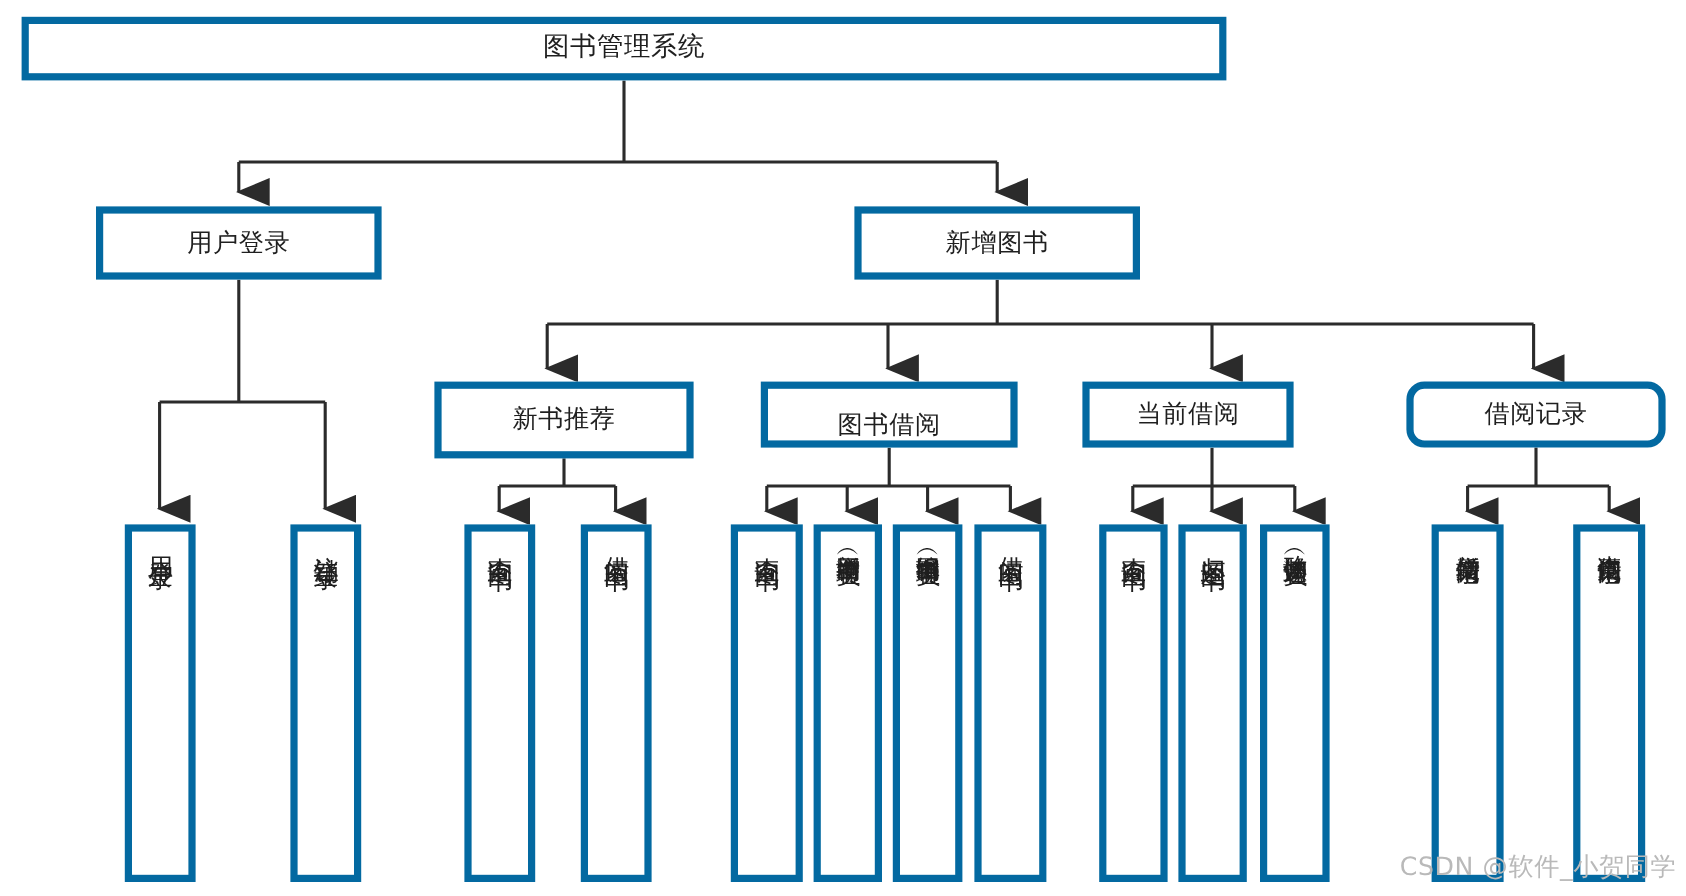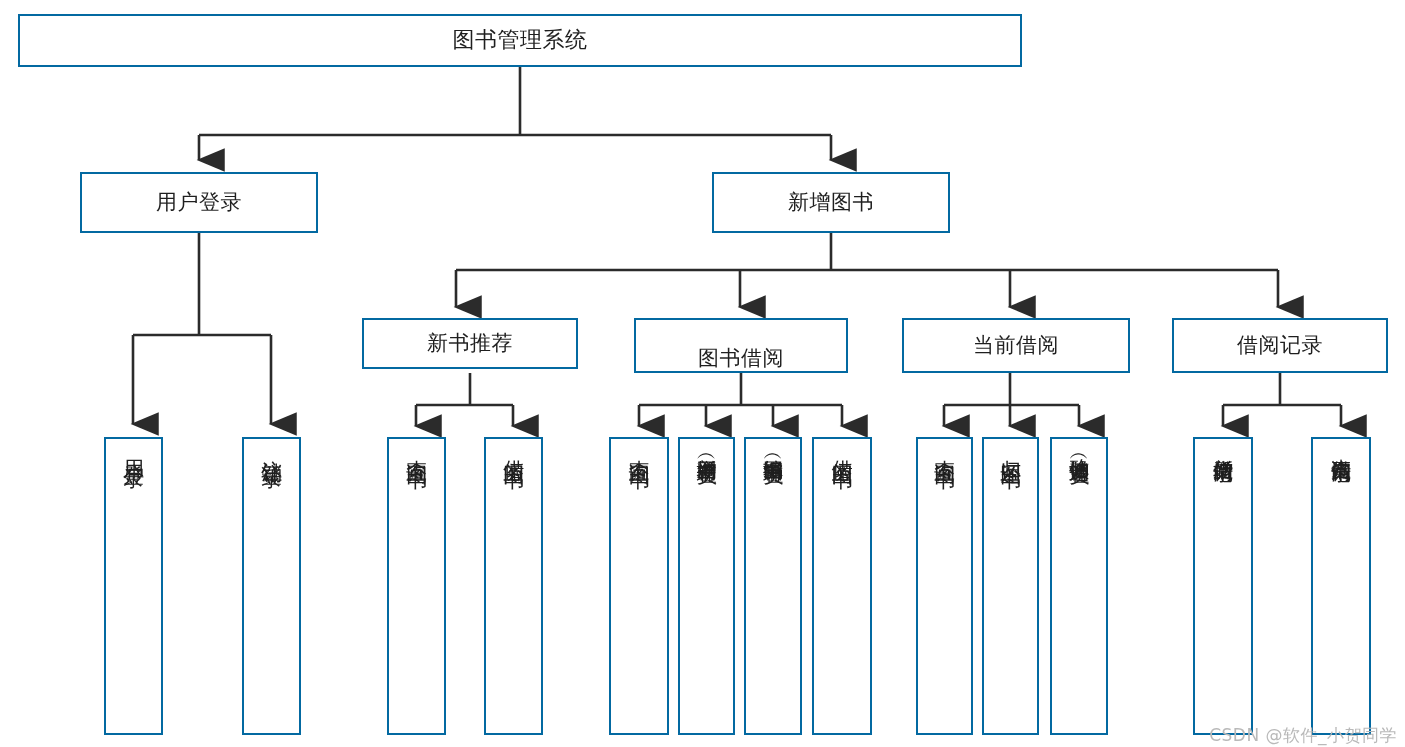--- a/index.html
+++ b/index.html
@@ -23,21 +23,21 @@
   #edges {
     position: absolute;
     left: 0; top: 0;
     width: 1405px; height: 747px;
     pointer-events: none;
   }
   
   .node {
     position: absolute;
     background: #ffffff;
-    border: 2px solid #0369a1;
+    border: 6px solid #0369a1;
     display: flex;
     align-items: center;
     justify-content: center;
     color: #1f1f1f;
     z-index: 2;
   }
   .node.h {
     font-size: 21px;
     line-height: 1.2;
     letter-spacing: 0.5px;
@@ -56,22 +56,22 @@
     line-height: 1.08;
     letter-spacing: 3px;
     white-space: nowrap;
     color: #1f1f1f;
   }
   .vtext.tight { letter-spacing: 1px; font-size: 20px; }
   
   #watermark {
     position: absolute;
     right: 8px;
-    bottom: 0;
-    font-size: 17px;
+    bottom: 11px;
+    font-size: 21px;
     color: #b9b9b9;
     letter-spacing: 0.5px;
     white-space: nowrap;
     z-index: 5;
     font-family: "DejaVu Sans", "Liberation Sans", sans-serif;
   }
 </style>
 </head>
 <body>
 
@@ -132,33 +132,33 @@
   </div>
 
   <div class="node h" style="left:80px; top:172px; width:238px; height:61px;">
     <span>用户登录</span>
   </div>
 
   <div class="node h" style="left:712px; top:172px; width:238px; height:61px;">
     <span>新增图书</span>
   </div>
 
-  <div class="node h" style="left:362px; top:318px; width:216px; height:51px;">
+  <div class="node h" style="left:362px; top:318px; width:216px; height:64px;">
     <span>新书推荐</span>
   </div>
 
   <div class="node h" style="left:634px; top:318px; width:214px; height:55px;align-items:flex-end;">
     <span>图书借阅</span>
   </div>
 
-  <div class="node h" style="left:902px; top:318px; width:228px; height:55px;">
+  <div class="node h" style="left:902px; top:318px; width:176px; height:55px;">
     <span>当前借阅</span>
   </div>
 
-  <div class="node h" style="left:1172px; top:318px; width:216px; height:55px;">
+  <div class="node h" style="left:1172px; top:318px; width:216px; height:55px;border-radius:15px;">
     <span>借阅记录</span>
   </div>
 
   <div class="node v" style="left:104px; top:437px; width:59px; height:298px;">
     <span class="vtext">用户登录</span>
   </div>
 
   <div class="node v" style="left:242px; top:437px; width:59px; height:298px;">
     <span class="vtext">注销登录</span>
   </div>

